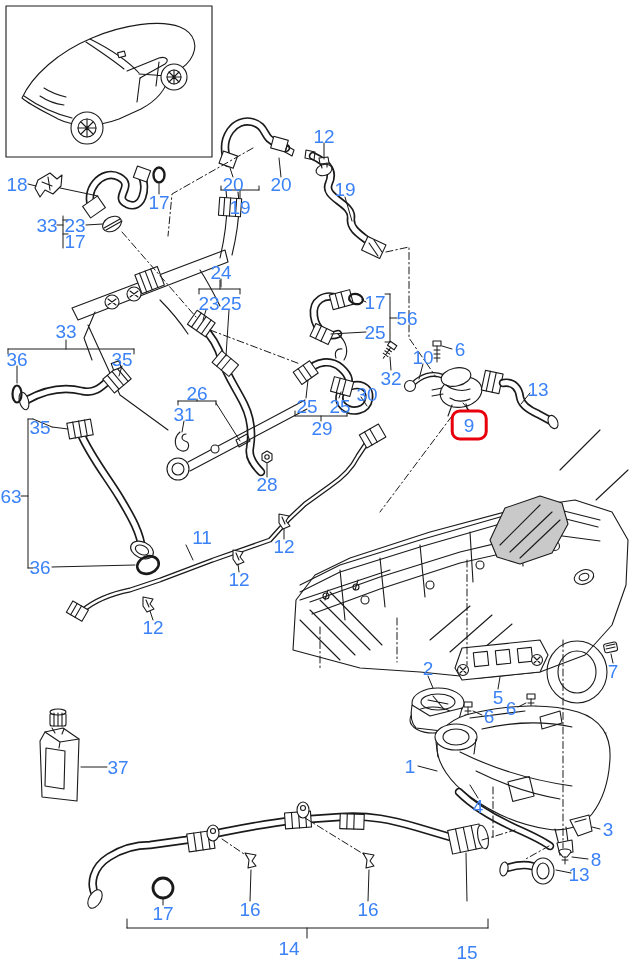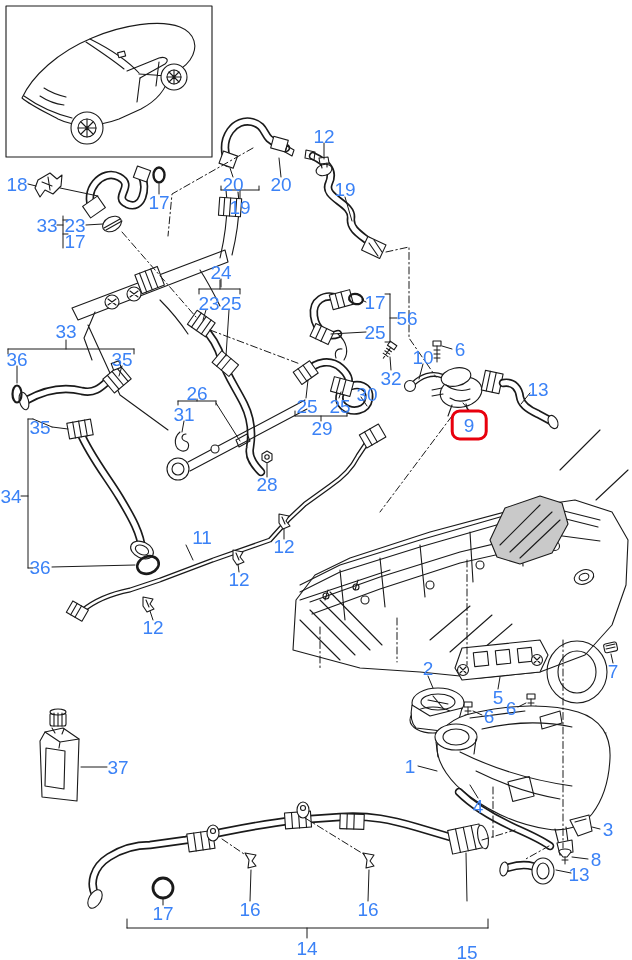--- a/index.html
+++ b/index.html
@@ -453,21 +453,21 @@
   <div class="callout" style="left:281px;top:184px">20</div>
   <div class="callout" style="left:324px;top:136px">12</div>
   <div class="callout" style="left:345px;top:189px">19</div>
   <div class="callout" style="left:221px;top:272px">24</div>
   <div class="callout" style="left:209px;top:303px">23</div>
   <div class="callout" style="left:231px;top:303px">25</div>
   <div class="callout" style="left:66px;top:331px">33</div>
   <div class="callout" style="left:17px;top:359px">36</div>
   <div class="callout" style="left:122px;top:359px">35</div>
   <div class="callout" style="left:40px;top:427px">35</div>
-  <div class="callout" style="left:11px;top:496px">34</div>
+  <div class="callout" style="left:11px;top:496px">63</div>
   <div class="callout" style="left:40px;top:567px">36</div>
   <div class="callout" style="left:197px;top:393px">26</div>
   <div class="callout" style="left:184px;top:414px">31</div>
   <div class="callout" style="left:267px;top:484px">28</div>
   <div class="callout" style="left:307px;top:406px">25</div>
   <div class="callout" style="left:340px;top:406px">25</div>
   <div class="callout" style="left:322px;top:428px">29</div>
   <div class="callout" style="left:367px;top:394px">30</div>
   <div class="callout" style="left:375px;top:302px">17</div>
   <div class="callout" style="left:407px;top:318px">56</div>
@@ -489,14 +489,14 @@
   <div class="callout" style="left:613px;top:671px">7</div>
   <div class="callout" style="left:410px;top:766px">1</div>
   <div class="callout" style="left:478px;top:806px">4</div>
   <div class="callout" style="left:608px;top:829px">3</div>
   <div class="callout" style="left:596px;top:859px">8</div>
   <div class="callout" style="left:579px;top:874px">13</div>
   <div class="callout" style="left:163px;top:913px">17</div>
   <div class="callout" style="left:250px;top:909px">16</div>
   <div class="callout" style="left:368px;top:909px">16</div>
   <div class="callout" style="left:467px;top:952px">15</div>
-  <div class="callout" style="left:307px;top:948px">14</div>
+  <div class="callout" style="left:289px;top:948px">14</div>
 </div>
 
 </body></html>

